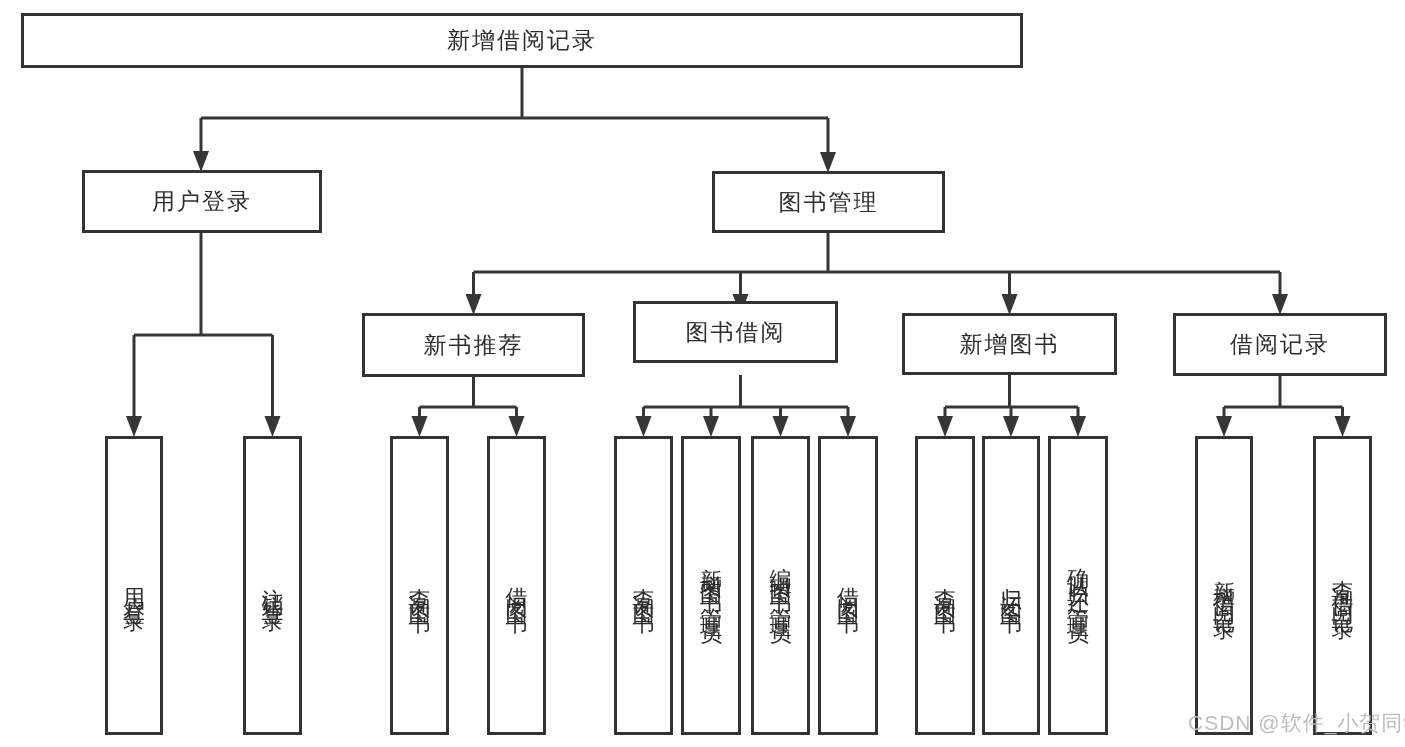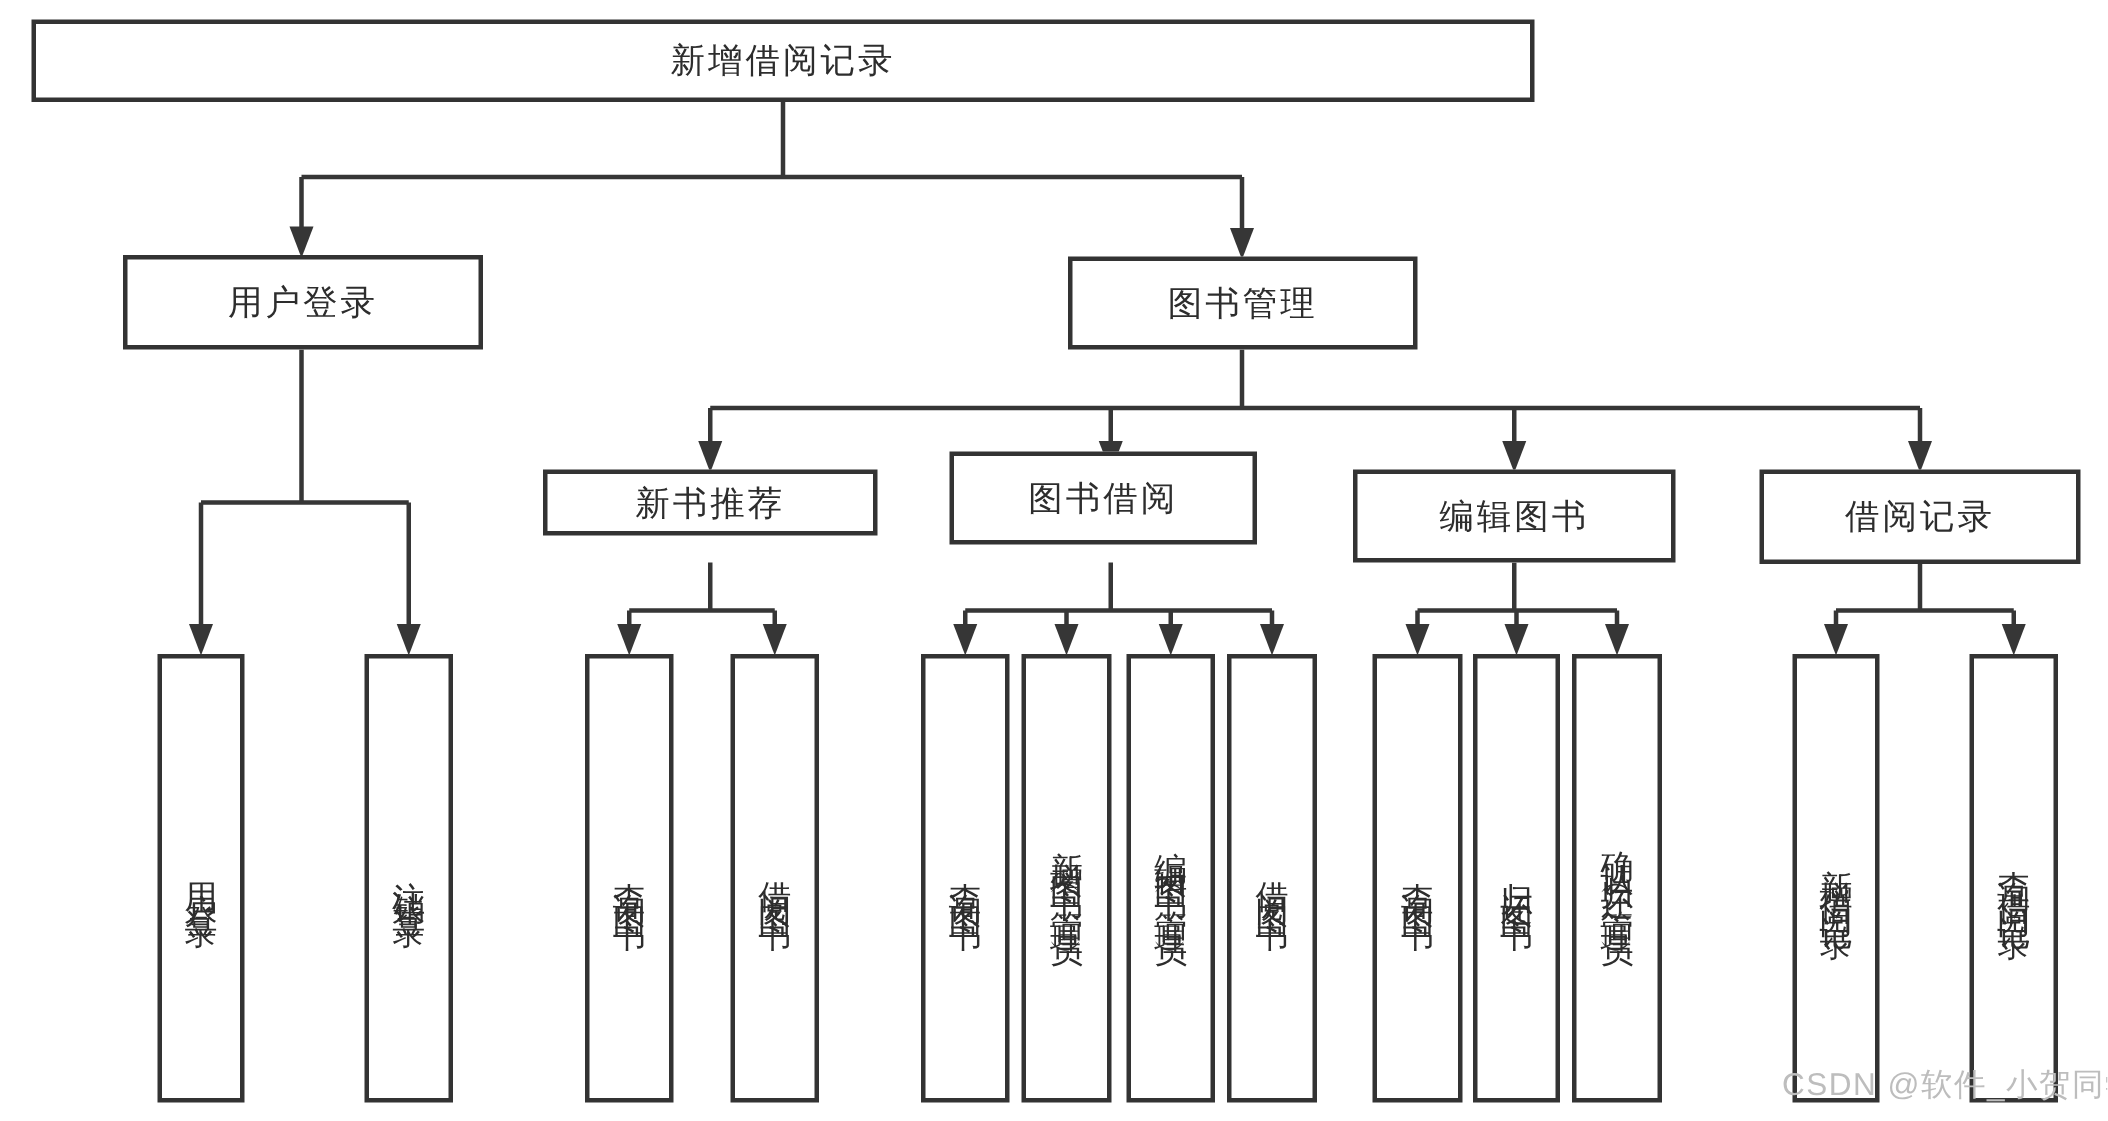--- a/index.html
+++ b/index.html
@@ -85,23 +85,23 @@
       <polygon points="1216,416 1232,416 1224,437"></polygon>
       <polygon points="1334.5,416 1350.5,416 1342.5,437"></polygon>
     </g>
   </svg>
 
   <div class="node" style="left:21px;top:13px;width:1002px;height:55px;">新增借阅记录</div>
 
   <div class="node" style="left:82px;top:170px;width:240px;height:63px;">用户登录</div>
   <div class="node" style="left:712px;top:171px;width:233px;height:62px;text-align:right;">图书管理</div>
 
-  <div class="node" style="left:362px;top:313px;width:223px;height:44px;">新书推荐</div>
+  <div class="node" style="left:362px;top:313px;width:223px;height:64px;">新书推荐</div>
   <div class="node" style="left:633px;top:301px;width:205px;height:62px;">图书借阅</div>
-  <div class="node" style="left:902px;top:313px;width:215px;height:62px;">编辑图书</div>
+  <div class="node" style="left:902px;top:313px;width:215px;height:62px;">新增图书</div>
   <div class="node" style="left:1173px;top:313px;width:214px;height:63px;">借阅记录</div>
 
   <div class="node v" style="left:105px;top:436px;width:58px;height:299px;">用户登录</div>
   <div class="node v" style="left:243px;top:436px;width:59px;height:299px;">注销登录</div>
 
   <div class="node v" style="left:390px;top:436px;width:59px;height:299px;">查询图书</div>
   <div class="node v" style="left:487px;top:436px;width:59px;height:299px;">借阅图书</div>
 
   <div class="node v" style="left:614px;top:436px;width:59px;height:299px;">查询图书</div>
   <div class="node v" style="left:681px;top:436px;width:60px;height:299px;">新增图书（管理员）</div>

